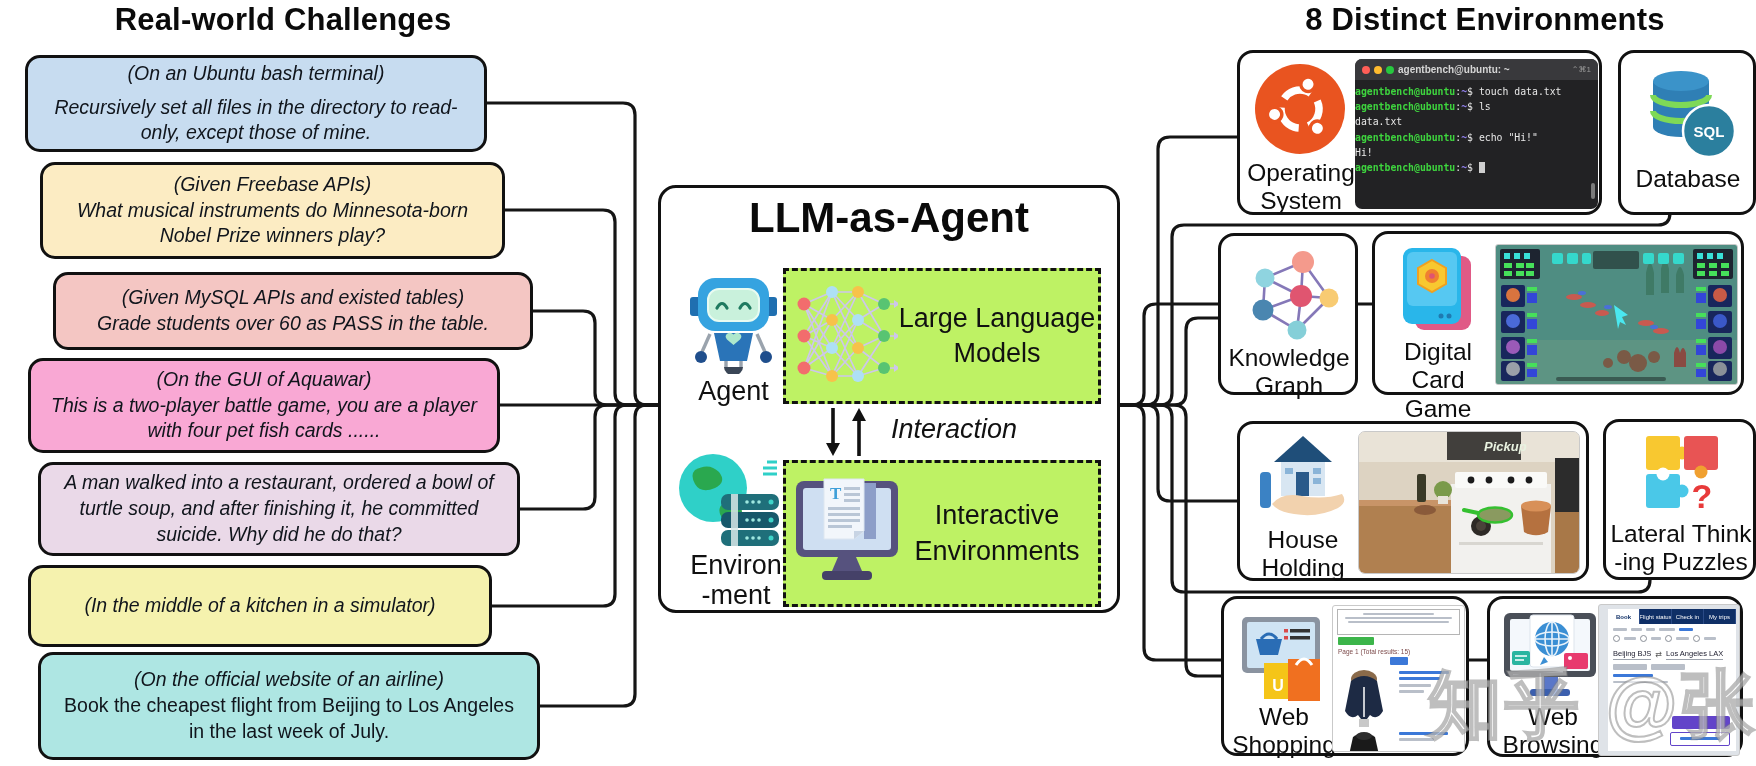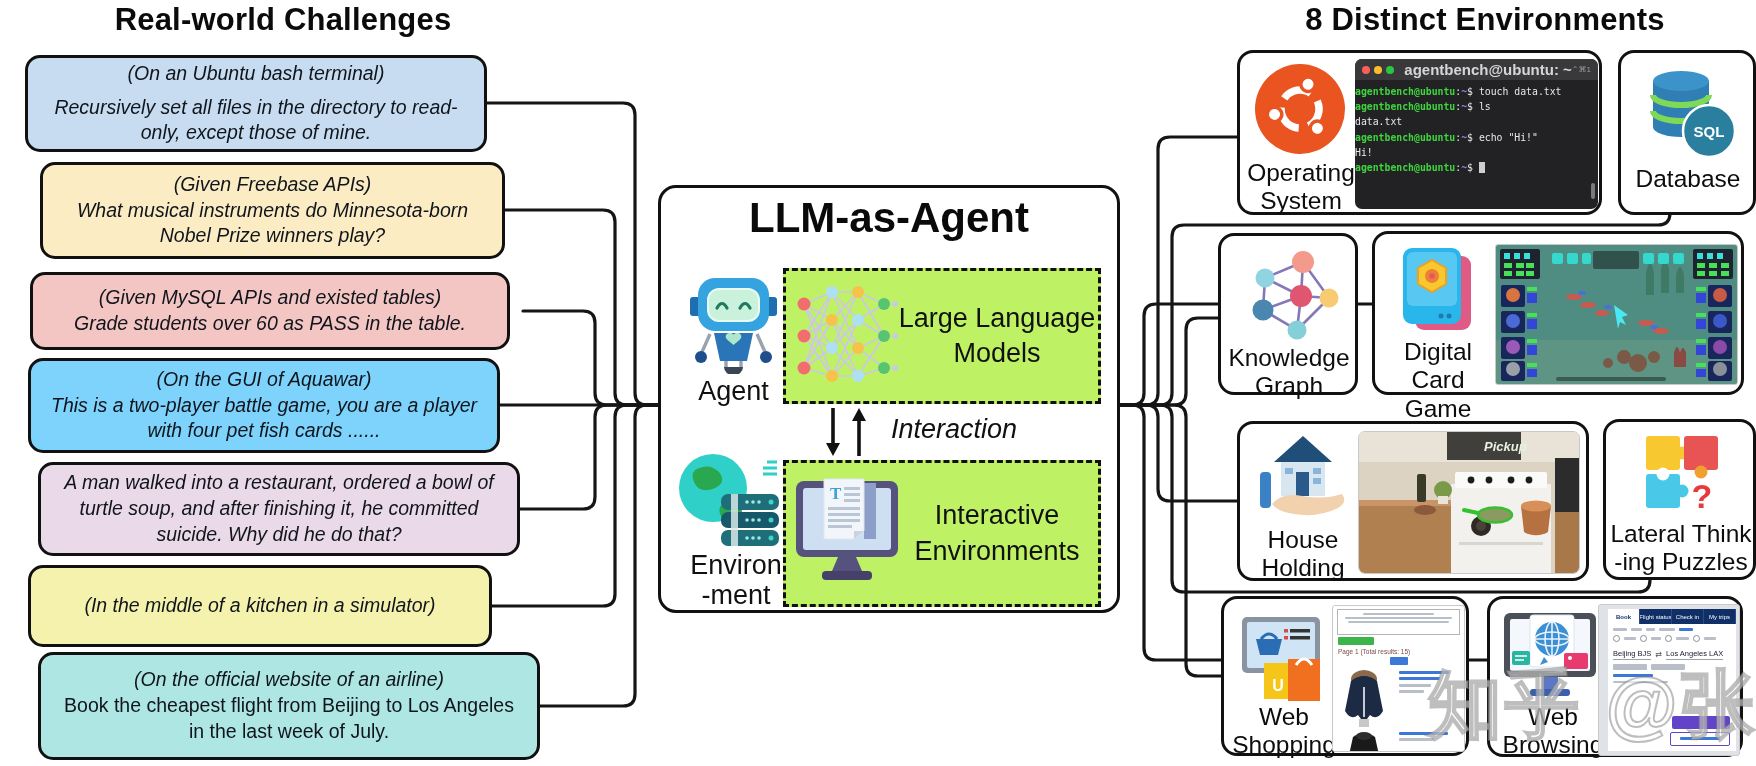--- a/index.html
+++ b/index.html
@@ -9,21 +9,21 @@
   svg{display:block;}
   
   .wires{position:absolute;left:0;top:0;z-index:1;}
   .wires path{fill:none;stroke:#151515;stroke-width:3.2px;stroke-linecap:round;}
   
   .ch{position:absolute;z-index:2;border:3px solid #111;border-radius:15px;box-sizing:border-box;
       display:flex;flex-direction:column;justify-content:center;text-align:center;
       font-style:italic;font-size:19.5px;line-height:1.33;color:#10151c;padding:5px 14px;}
   .ch1{left:25px;top:55px;width:462px;height:97px;gap:8px;}
   .ch2{left:40px;top:162px;width:465px;height:97px;}
-  .ch3{left:30px;top:272px;width:480px;height:78px;}
+  .ch3{left:53px;top:272px;width:480px;height:78px;}
   .ch4{left:28px;top:358px;width:472px;height:95px;}
   .ch5{left:38px;top:462px;width:482px;height:94px;}
   .ch6{left:28px;top:565px;width:464px;height:82px;gap:44px;}
   .ch7{left:38px;top:652px;width:502px;height:108px;}
   .ch7 .task{font-style:normal;}
   
   .center{position:absolute;left:658px;top:185px;width:462px;height:428px;z-index:2;background:#fff;
           border:3.5px solid #111;border-radius:18px;box-sizing:border-box;}
   .center .h{position:absolute;left:0;top:6px;width:100%;text-align:center;font-size:42px;font-weight:bold;color:#0a0a0a;}
   .dashedbox{position:absolute;border:3px dashed #111;background:#bef264;box-sizing:border-box;}
@@ -35,21 +35,21 @@
   .sublbl{position:absolute;text-align:center;font-size:27px;color:#111;line-height:1.12;}
   .interaction{position:absolute;left:230px;top:226px;font-size:27px;font-style:italic;color:#111;}
   
   .env{position:absolute;z-index:2;background:#fff;border:3.5px solid #111;border-radius:16px;box-sizing:border-box;}
   .elabel{position:absolute;text-align:center;font-size:24.5px;color:#0d0d0d;line-height:1.16;}
   .shot{position:absolute;border:1px solid #c9c9c9;border-radius:3px;overflow:hidden;box-sizing:border-box;background:#fff;}
   
   .term{position:absolute;left:115px;top:6px;width:243px;height:150px;background:#222224;border-radius:7px;overflow:hidden;}
   .tbar{height:21px;background:#39393c;display:flex;align-items:center;padding:0 7px;box-sizing:border-box;}
   .dot{width:8px;height:8px;border-radius:50%;margin-right:4px;}
-  .tbar .ttl{flex:1;text-align:right;font-size:15px;font-weight:bold;color:#d6d6d6;}
+  .tbar .ttl{flex:1;text-align:left;font-size:10px;font-weight:bold;color:#d6d6d6;}
   .tbar .sc{font-size:8px;color:#9a9a9a;}
   .tbody{padding:4px 0;font-family:"DejaVu Sans Mono",monospace;font-size:9.8px;line-height:1.55;color:#e8e8e8;}
   .tp{color:#3ed43e;font-weight:bold;}
   .tt{color:#8f7fe8;font-weight:bold;}
   .cur{display:inline-block;width:6px;height:11px;background:#cfcfcf;vertical-align:-2px;}
   .tscroll{position:absolute;right:3px;bottom:10px;width:4px;height:16px;background:#7a7a7a;border-radius:2px;}
   
   .fl{background:#dfe3e8;}
   .flpage{position:absolute;left:9px;top:4px;right:3px;bottom:4px;background:#fff;}
   .fltabs{display:flex;height:15px;}
@@ -103,21 +103,21 @@
     <div class="task">Recursively set all files in the directory to read-only, except those of mine.</div>
   </div>
   <div class="ch ch2" style="background: rgb(252, 236, 195);">
     <div class="ctx">(Given Freebase APIs)</div>
     <div class="task">What musical instruments do Minnesota-born Nobel Prize winners play?</div>
   </div>
   <div class="ch ch3" style="background: rgb(244, 198, 195);">
     <div class="ctx">(Given MySQL APIs and existed tables)</div>
     <div class="task">Grade students over 60 as PASS in the table.</div>
   </div>
-  <div class="ch ch4" style="background: #7dd3fc;">
+  <div class="ch ch4" style="background: #f9a8d4;">
     <div class="ctx">(On the GUI of Aquawar)</div>
     <div class="task">This is a two-player battle game, you are a player with four pet fish cards ......</div>
   </div>
   <div class="ch ch5" style="background: rgb(234, 217, 232);">
     <div class="ctx"></div>
     <div class="task">A man walked into a restaurant, ordered a bowl of turtle soup, and after finishing it, he committed suicide. Why did he do that?</div>
   </div>
   <div class="ch ch6" style="background: rgb(245, 242, 174);">
     <div class="ctx">(In the middle of a kitchen in a simulator)</div>
   </div>

